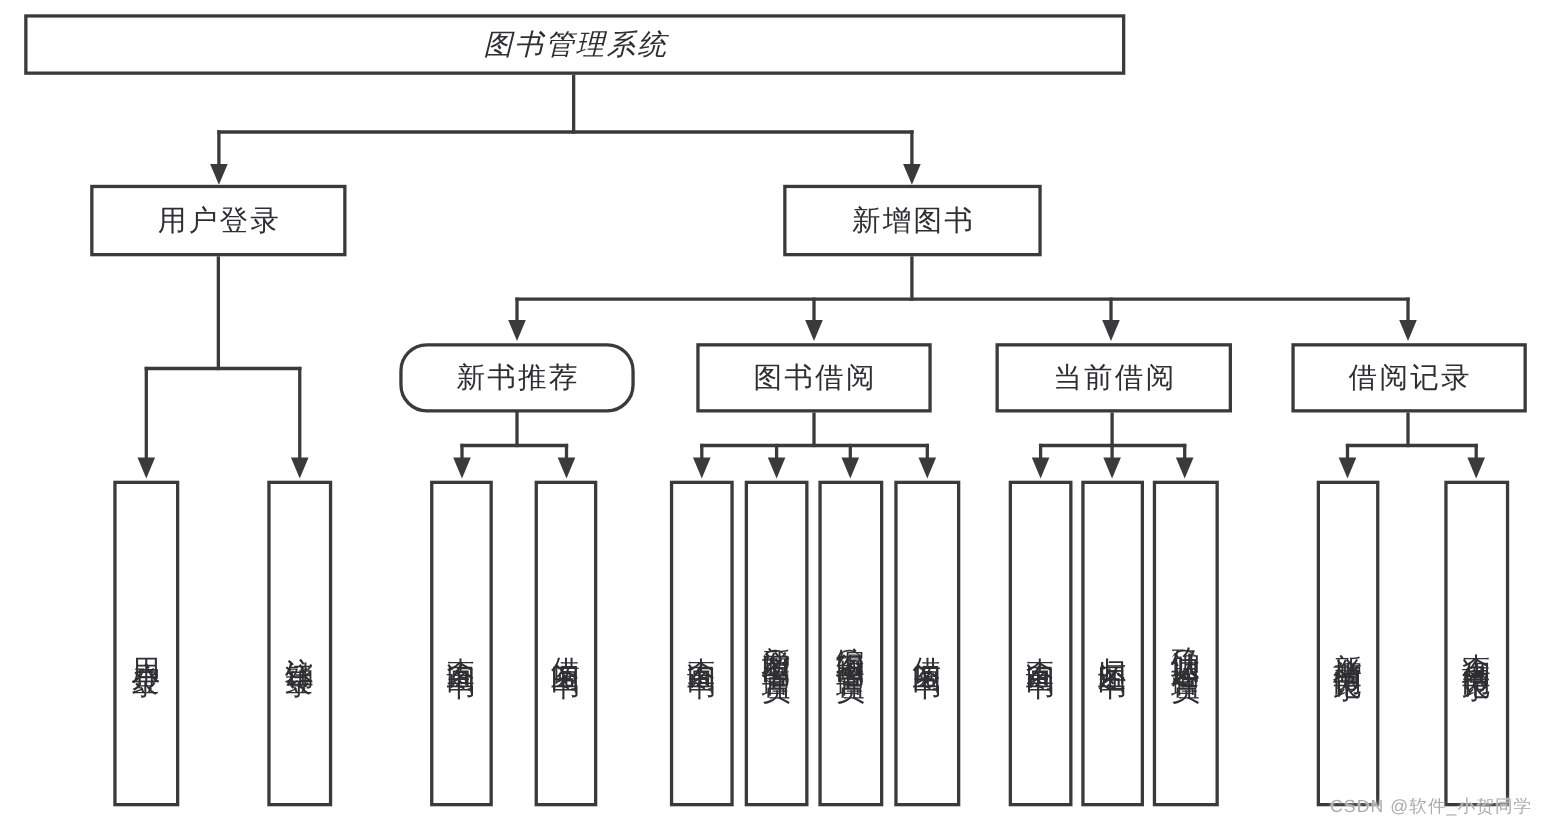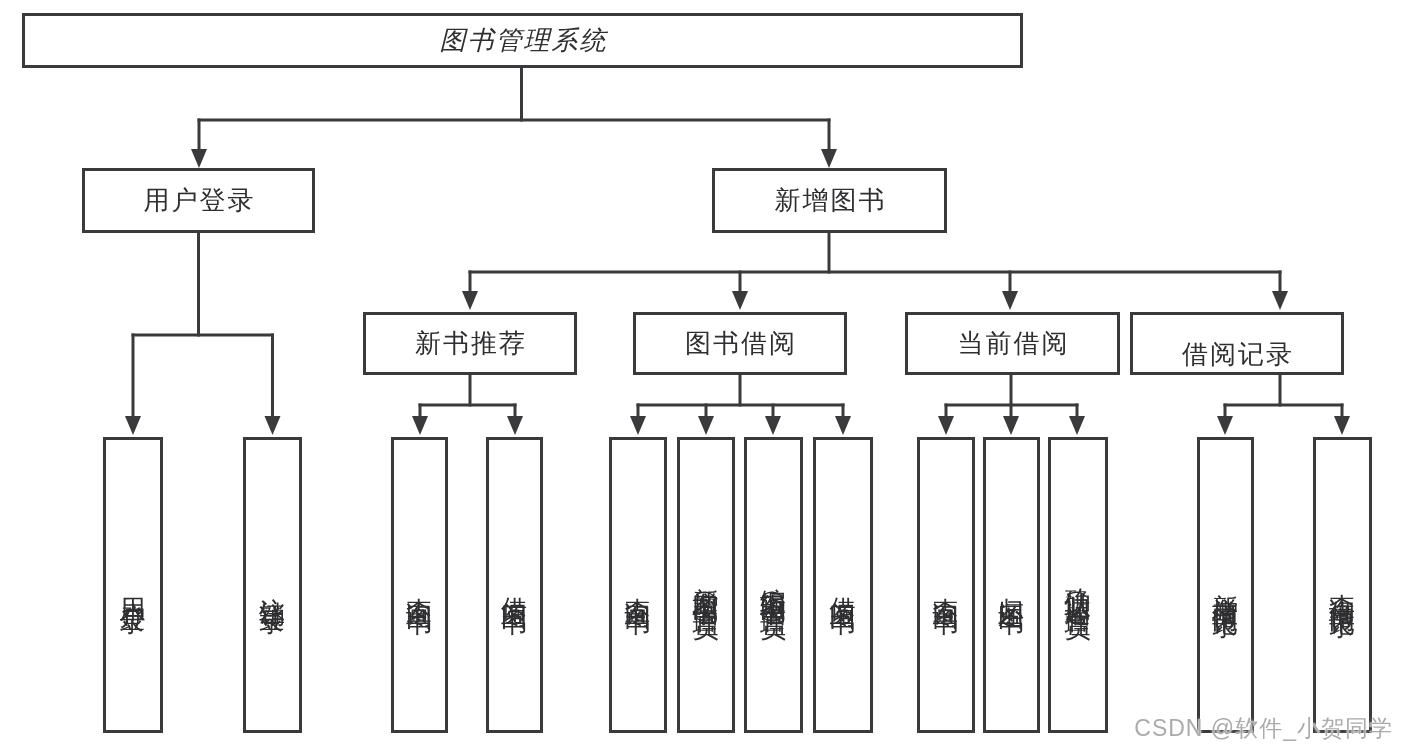--- a/index.html
+++ b/index.html
@@ -43,21 +43,21 @@
   .vtext{
     writing-mode:vertical-lr;
     text-orientation:mixed;
     font-size:26px;
     letter-spacing:4px;
     line-height:1;
   }
   .watermark{
     position:absolute;
     right:12px;bottom:3px;
-    font-size:23px;
+    font-size:16px;
     letter-spacing:1px;
     color:var(--watermark);
     text-shadow:0 0 3px #ffffff,0 0 1px #ffffff;
     z-index:5;
     white-space:nowrap;
   }
 </style>
 </head>
 <body>
 
@@ -129,30 +129,30 @@
     <span class="hlabel">图书管理系统</span>
   </div>
 
   <div class="box l2" style="left:82px;width:233px;">
     <span class="hlabel">用户登录</span>
   </div>
   <div class="box l2" style="left:712px;width:235px;">
     <span class="hlabel">新增图书</span>
   </div>
 
-  <div class="box l3" style="left:363px;width:214px;">
+  <div class="box l3" style="left:363px;width:214px;border-radius:25px;">
     <span class="hlabel">新书推荐</span>
   </div>
   <div class="box l3" style="left:633px;width:214px;">
     <span class="hlabel">图书借阅</span>
   </div>
   <div class="box l3" style="left:905px;width:215px;">
     <span class="hlabel">当前借阅</span>
   </div>
-  <div class="box l3" style="left:1130px;width:214px;align-items:flex-end;">
+  <div class="box l3" style="left:1174px;width:214px;">
     <span class="hlabel">借阅记录</span>
   </div>
 
   <div class="box leaf" style="left:103px;width:60px;">
     <span class="vtext">用户登录</span>
   </div>
   <div class="box leaf" style="left:243px;width:59px;">
     <span class="vtext">注销登录</span>
   </div>
 

